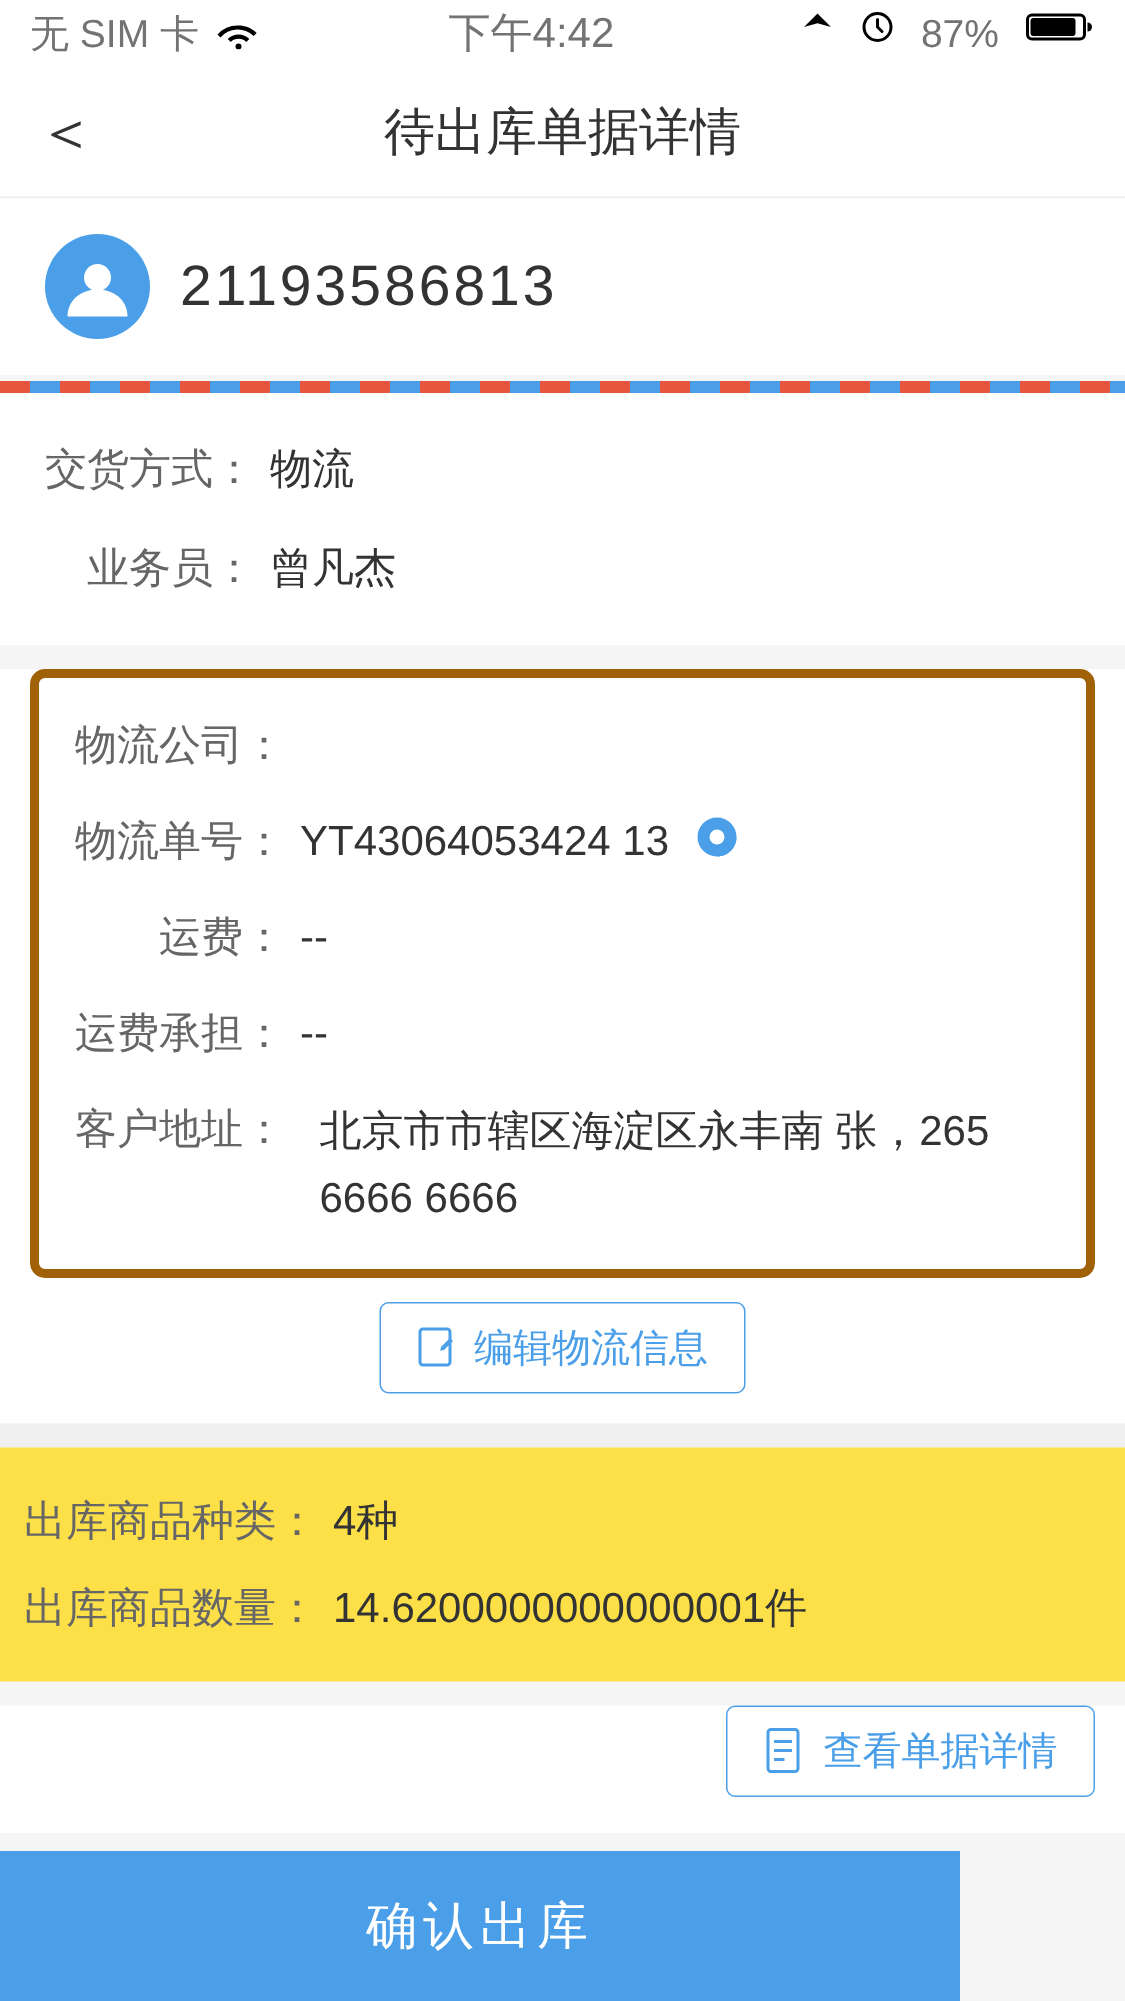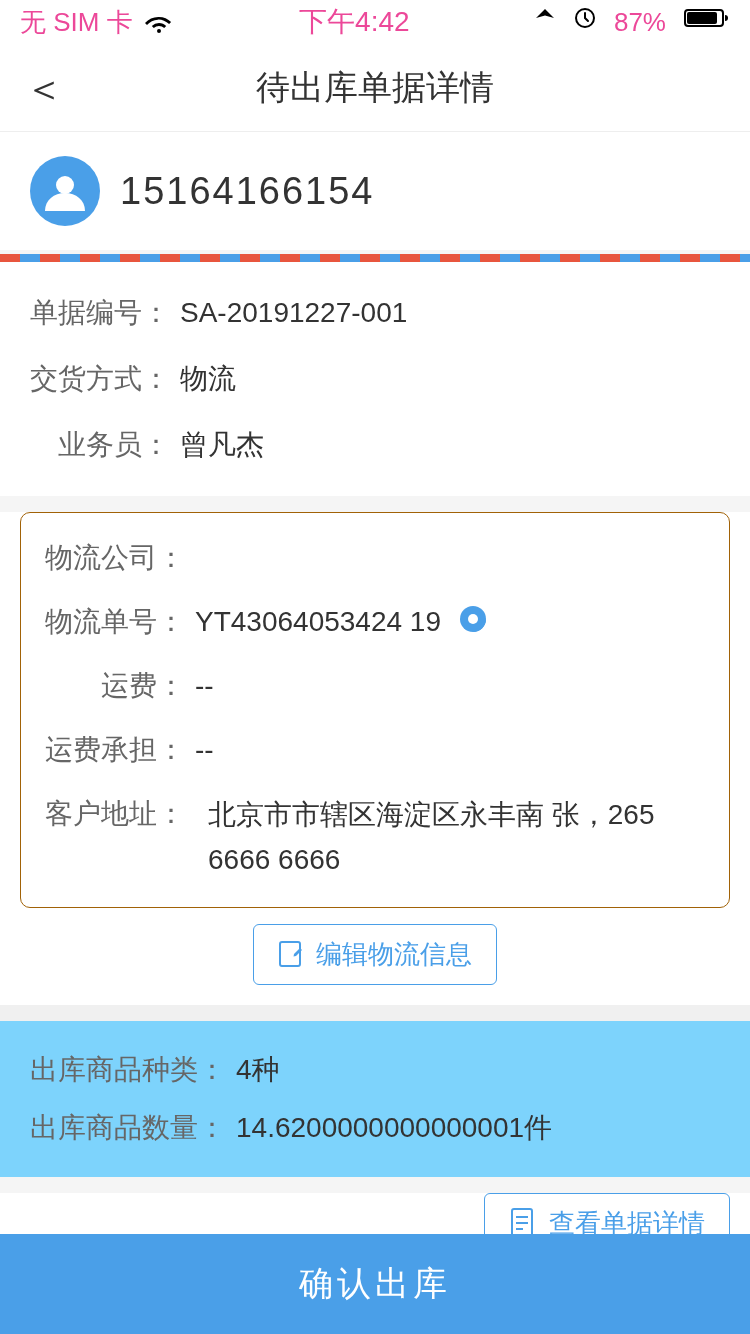--- a/index.html
+++ b/index.html
@@ -15,21 +15,21 @@
 
     
     .status-bar {
       height: 44px;
       background: #fff;
       display: flex;
       align-items: center;
       justify-content: space-between;
       padding: 0 20px;
       font-size: 26px;
-      color: #ec4899;
+      color: #737373;
     }
     .status-left { display: flex; align-items: center; gap: 10px; }
     .status-right { display: flex; align-items: flex-start; gap: 18px; }
 
     
     .nav-bar {
       height: 88px;
       background: #fff;
       display: flex;
       align-items: center;
@@ -112,21 +112,21 @@
     }
     .info-value {
       color: #333;
       flex: 1;
       padding-left: 10px;
     }
 
     
     .logistics-card {
       background: #fff;
-      border: 1px solid #a16207;
+      border: 6px solid #a16207;
       border-radius: 10px;
       margin: 16px 20px;
       padding: 24px;
     }
     .logistics-row {
       display: flex;
       align-items: flex-start;
       margin-bottom: 22px;
       font-size: 28px;
       line-height: 1.5;
@@ -175,22 +175,22 @@
     }
 
     
     .section-separator {
       height: 16px;
       background: #f0f0f0;
     }
 
     
     .product-section {
-      background: #7dd3fc;
-      padding: 30px 30px;
+      background: #fde047;
+      padding: 30px 16px;
       margin-bottom: 16px;
     }
     .product-row {
       display: flex;
       align-items: center;
       margin-bottom: 20px;
       font-size: 28px;
     }
     .product-row:last-child { margin-bottom: 0; }
     .product-label {
@@ -220,21 +220,21 @@
       align-items: center;
       gap: 10px;
       cursor: pointer;
     }
 
     
     .bottom-btn {
       position: fixed;
       bottom: 0;
       left: 0;
-      width: 750px;
+      width: 640px;
       height: 100px;
       background: #4a9fe8;
       color: #fff;
       font-size: 34px;
       font-weight: 500;
       display: flex;
       align-items: center;
       justify-content: center;
       cursor: pointer;
       letter-spacing: 4px;
@@ -292,49 +292,45 @@
 
   <div class="scrollable-content">
 
     <div class="customer-header">
       <div class="avatar">
         <svg width="44" height="44" viewBox="0 0 44 44" fill="none">
           <circle cx="22" cy="16" r="9" fill="#fff"></circle>
           <path d="M2 42c0-11 9-18 20-18s20 7 20 18" fill="#fff"></path>
         </svg>
       </div>
-      <span class="customer-phone">15164166154</span>
+      <span class="customer-phone">21193586813</span>
     </div>
 
     <div class="dashed-divider"></div>
 
     <div class="info-section">
-      <div class="info-row">
-        <span class="info-label">单据编号：</span>
-        <span class="info-value">SA-20191227-001</span>
-      </div>
       <div class="info-row">
         <span class="info-label">交货方式：</span>
         <span class="info-value">物流</span>
       </div>
       <div class="info-row">
         <span class="info-label">业务员：</span>
         <span class="info-value">曾凡杰</span>
       </div>
     </div>
 
     <div style="background:#fff; padding: 0 0 0 0; margin-bottom:0;">
       <div class="logistics-card">
         <div class="logistics-row">
           <span class="logistics-label">物流公司：</span>
         </div>
         <div class="logistics-row">
           <span class="logistics-label">物流单号：</span>
           <span class="logistics-value">
-            <span>YT43064053424 19</span>
+            <span>YT43064053424 13</span>
             <svg class="location-icon" viewBox="0 0 36 36" fill="none">
               <circle cx="18" cy="15" r="13" fill="#4a9fe8"></circle>
               <circle cx="18" cy="15" r="5" fill="#fff"></circle>
               <path d="M18 28c0 0 13-13 13-13 0 7.2-5.8 13-13 13z" fill="#4a9fe8"></path>
             </svg>
           </span>
         </div>
         <div class="logistics-row">
           <span class="logistics-label">运费：</span>
           <span class="logistics-value">--</span>

